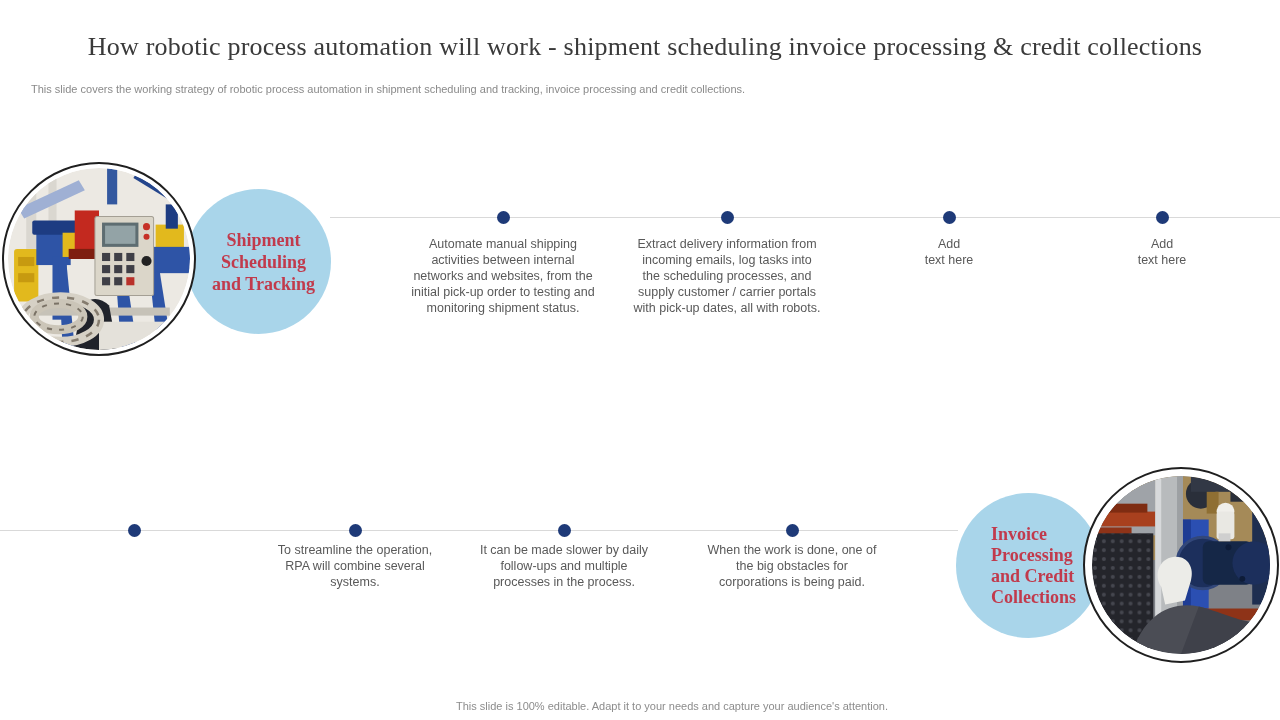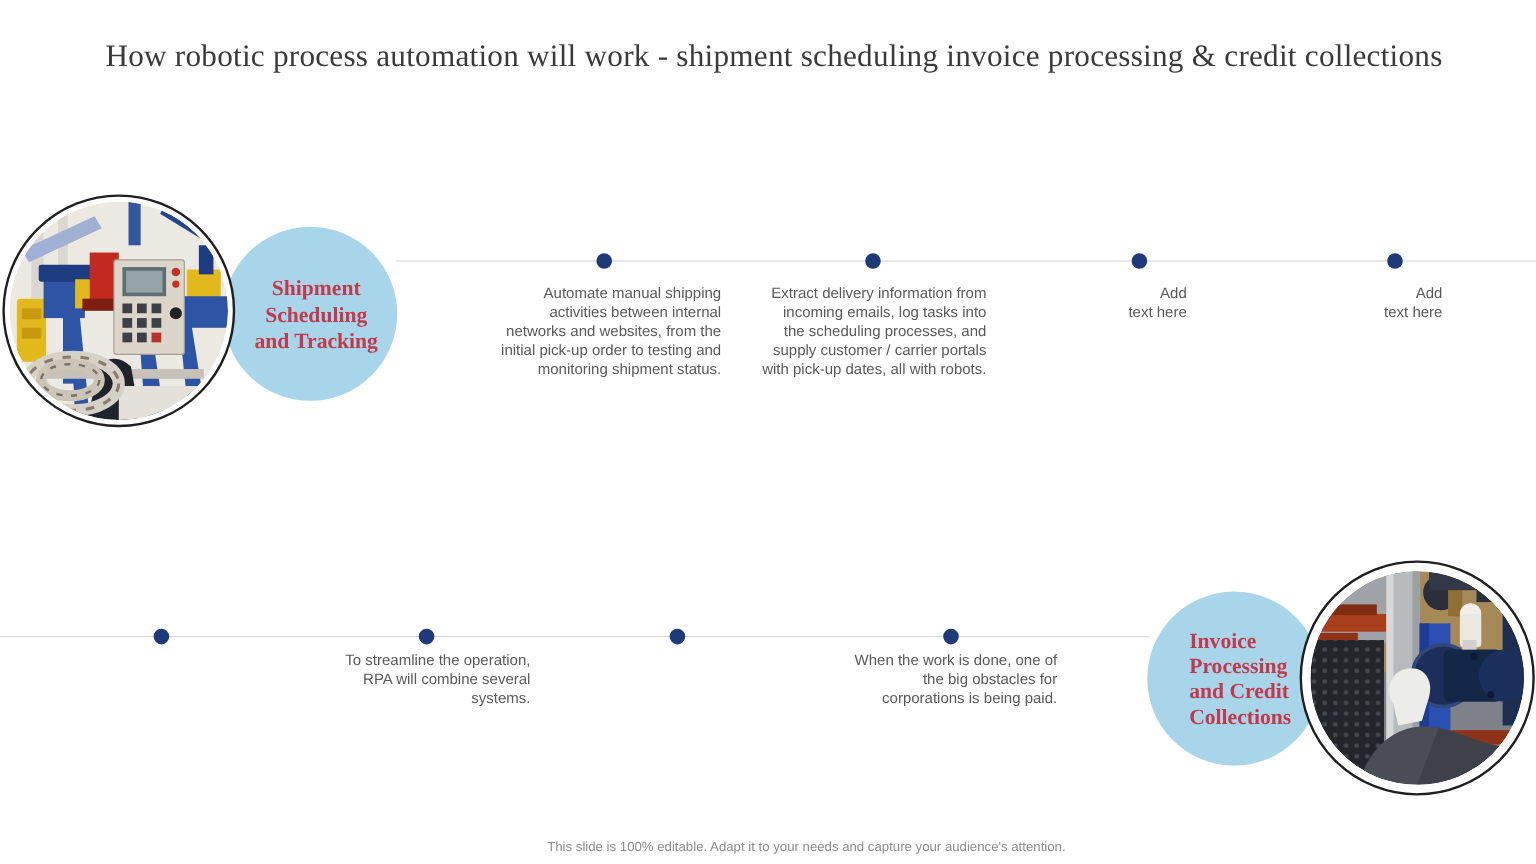--- a/index.html
+++ b/index.html
@@ -13,21 +13,21 @@
 
   .tl-line{position:absolute;height:1px;background:#d9d9d9;z-index:0;}
   .line-top{left:330px;top:217px;width:950px;}
   .line-bottom{left:0;top:530px;width:958px;}
 
   .dot{position:absolute;width:13px;height:13px;border-radius:50%;background:#1e3a78;z-index:3;}
   .d-t1{left:497px;top:211px}.d-t2{left:721px;top:211px}.d-t3{left:943px;top:211px}.d-t4{left:1156px;top:211px}
   .d-b1{left:128px;top:524px}.d-b2{left:349px;top:524px}.d-b3{left:558px;top:524px}.d-b4{left:786px;top:524px}
 
   .tl-item{position:absolute;font-size:12.5px;line-height:16px;color:#595959;
-           text-align:right;white-space:pre-line;z-index:2;}
+           text-align:center;white-space:pre-line;z-index:2;}
   .it-1{left:405px;top:236px;width:196px}
   .it-2{left:632px;top:236px;width:190px}
   .it-3{left:909px;top:236px;width:80px}
   .it-4{left:1122px;top:236px;width:80px}
   .ib-1{left:22px;top:542px;width:224px}
   .ib-2{left:268px;top:542px;width:174px}
   .ib-3{left:471px;top:542px;width:186px}
   .ib-4{left:703px;top:542px;width:178px}
 
   .label-circle{position:absolute;width:145px;height:145px;border-radius:50%;background:#a9d5ea;
@@ -46,20 +46,21 @@
 
   .footer{position:absolute;left:0;top:700px;width:1280px;text-align:center;
           font-size:11px;color:#8c8c8c;padding-left:32px;}
 </style>
 </head>
 <body>
 
 <div class="slide">
 
   <h1 class="title">How robotic process automation will work - shipment scheduling invoice processing &amp; credit collections</h1>
+  <p class="subtitle">This slide covers the working strategy of robotic process automation in shipment scheduling and tracking, invoice processing and credit collections.</p>
 
   <div class="tl-line line-top"></div>
   <div class="dot d-t1"></div>
   <div class="dot d-t2"></div>
   <div class="dot d-t3"></div>
   <div class="dot d-t4"></div>
   <div class="tl-item it-1">Automate manual shipping activities between internal networks and websites, from the initial pick-up order to testing and monitoring shipment status.</div>
   <div class="tl-item it-2">Extract delivery information from incoming emails, log tasks into the scheduling processes, and supply customer / carrier portals with pick-up dates, all with robots.</div>
   <div class="tl-item it-3">Add
 text here</div>
@@ -128,20 +129,21 @@
       </g>
     </svg>
   </div>
 
   <div class="tl-line line-bottom"></div>
   <div class="dot d-b1"></div>
   <div class="dot d-b2"></div>
   <div class="dot d-b3"></div>
   <div class="dot d-b4"></div>
   <div class="tl-item ib-2">To streamline the operation, RPA will combine several systems.</div>
+  <div class="tl-item ib-3">It can be made slower by daily follow-ups and multiple processes in the process.</div>
   <div class="tl-item ib-4">When the work is done, one of the big obstacles for corporations is being paid.</div>
 
   <div class="label-circle label-bottom">
     <span class="label-text">Invoice
 Processing
 and Credit
 Collections</span>
   </div>
 
   <div class="photo-circle photo-bottom" aria-label="technician-repairing-pump-photo">

